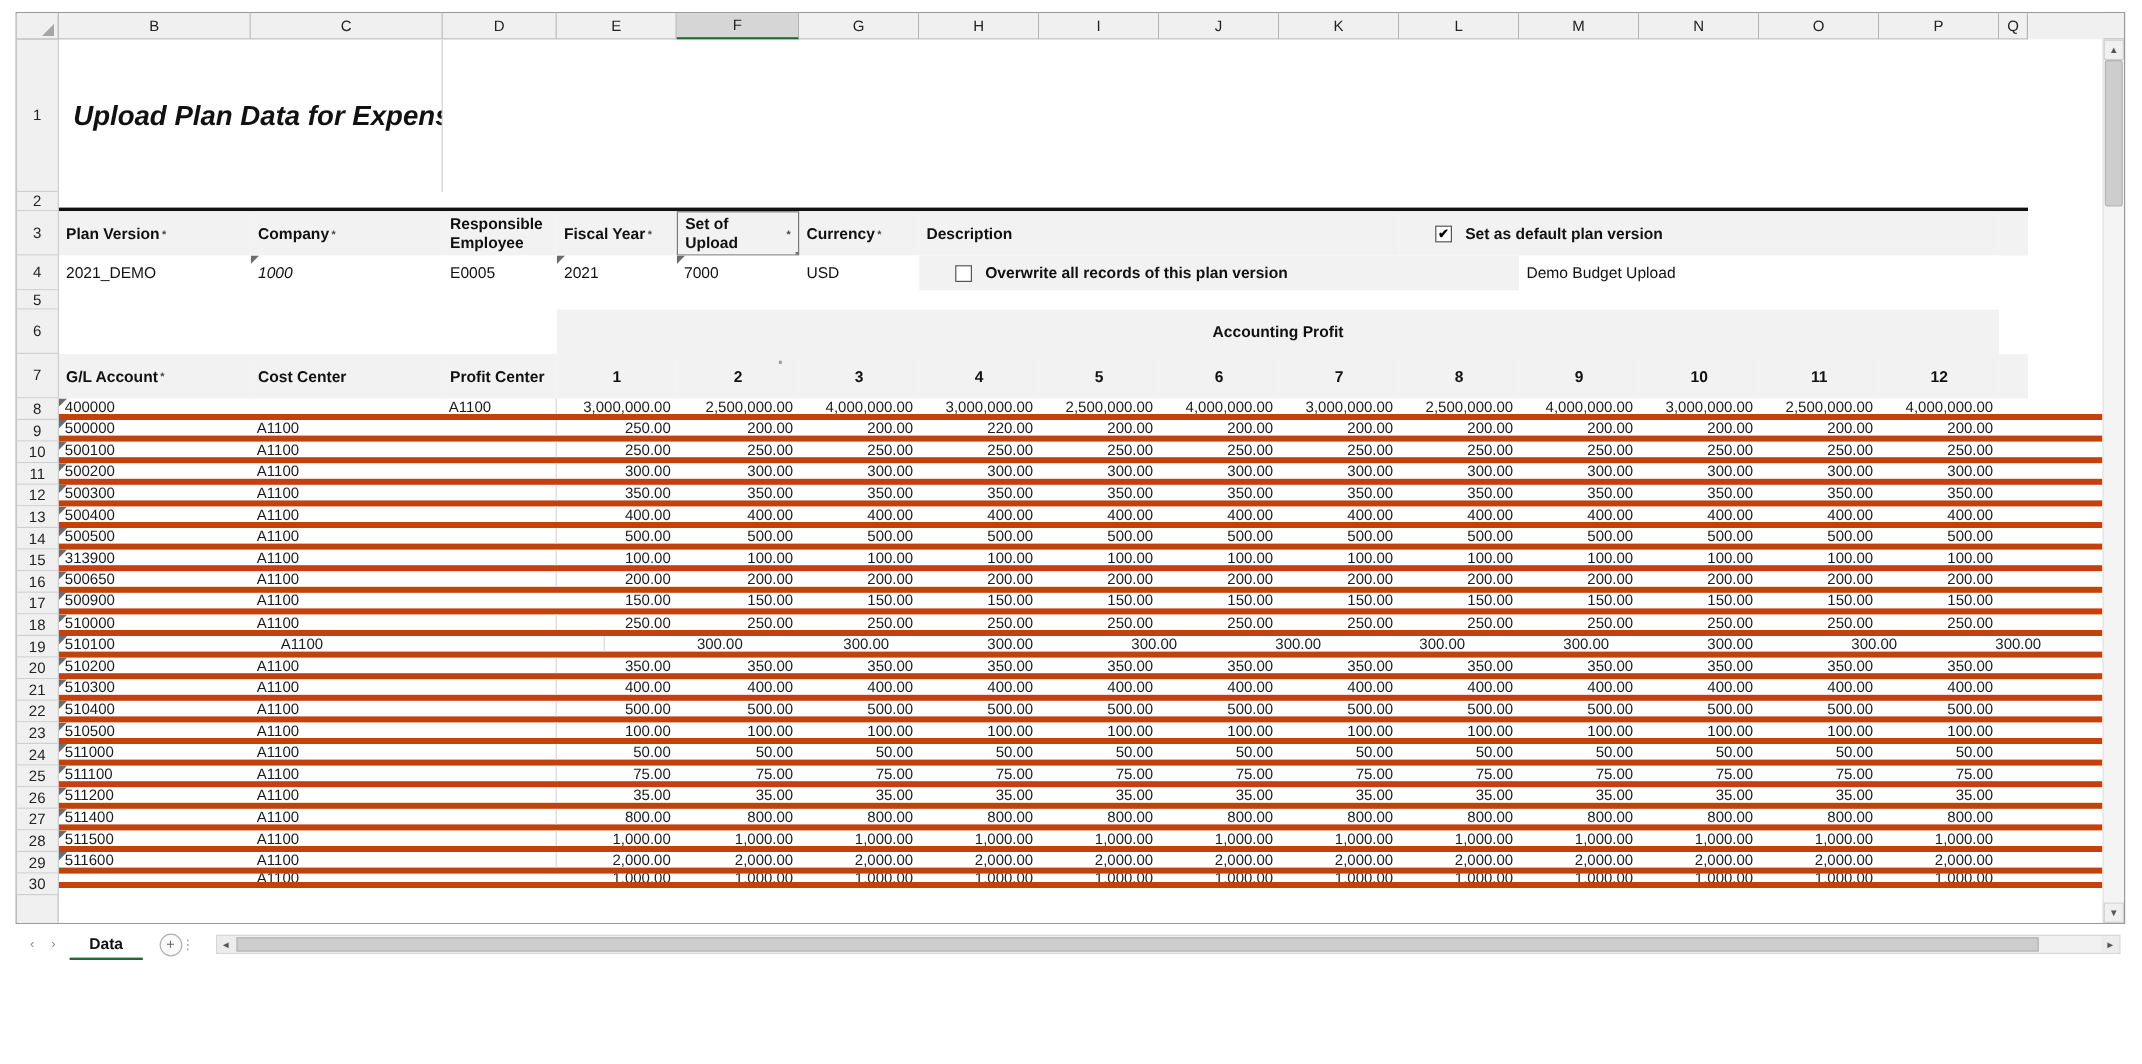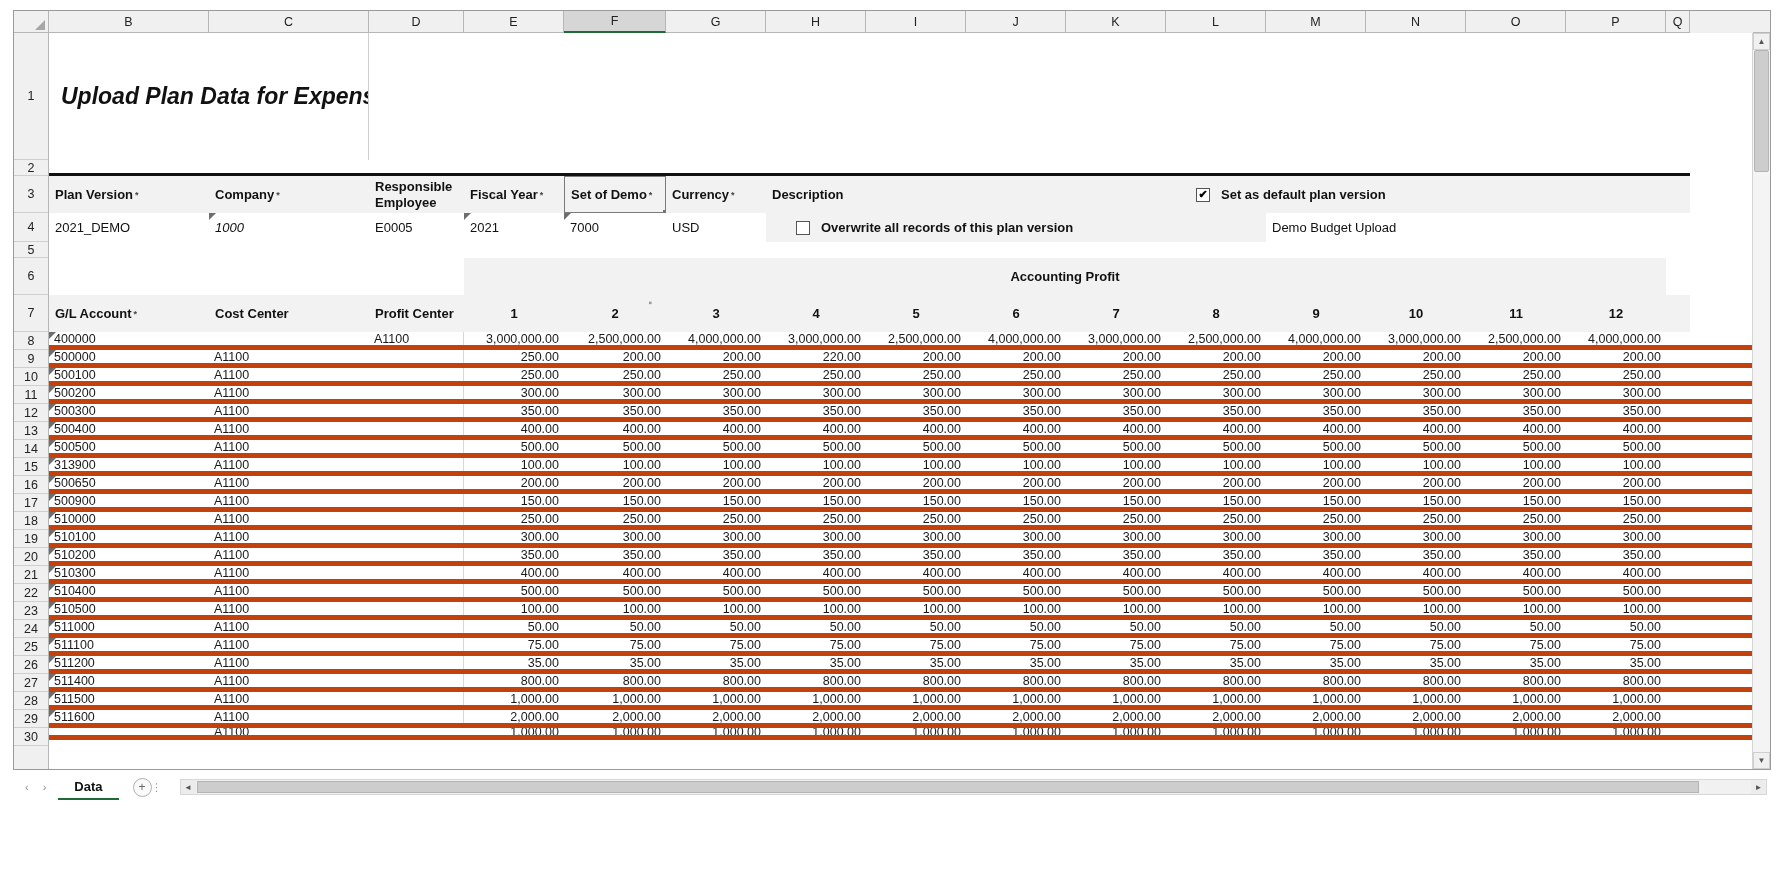--- a/index.html
+++ b/index.html
@@ -195,21 +195,21 @@
           <div class="cell hdrlbl" style="width: 160px; flex: 0 0 160px;">
             <span>Company</span>
             <span class="req">*</span>
           </div>
           <div class="cell hdrlbl" style="width: 95px; flex: 0 0 95px; white-space: normal; line-height: 16px;">Responsible Employee</div>
           <div class="cell hdrlbl" style="width: 100px; flex: 0 0 100px; white-space: normal; line-height: 16px;">
             <span>Fiscal Year</span>
             <span class="req">*</span>
           </div>
           <div class="cell hdrlbl selbox" style="width: 102px; flex: 0 0 102px; white-space: normal; line-height: 16px; justify-content: flex-start;">
-            <span>Set of Demo</span>
+            <span>Set of Upload</span>
             <span class="req">*</span>
           </div>
           <div class="cell hdrlbl" style="width: 100px; flex: 0 0 100px;">
             <span>Currency</span>
             <span class="req">*</span>
           </div>
           <div class="cell hdrlbl" style="width: 400px; flex: 0 0 400px;">
             <span>Description</span>
           </div>
           <div class="cell hdrlbl" style="width: 500px; flex: 0 0 500px; padding-left: 30px;">
@@ -421,21 +421,21 @@
           <div class="cell num" style="width: 100px; flex: 0 0 100px;">200.00</div>
           <div class="cell num" style="width: 100px; flex: 0 0 100px;">200.00</div>
           <div class="cell num" style="width: 100px; flex: 0 0 100px;">200.00</div>
           <div class="cell num" style="width: 100px; flex: 0 0 100px;">200.00</div>
           <div class="cell num" style="width: 100px; flex: 0 0 100px;">200.00</div>
           <div class="cell num" style="width: 100px; flex: 0 0 100px;">200.00</div>
           <div class="cell num" style="width: 100px; flex: 0 0 100px;">200.00</div>
           <div class="cell num" style="width: 100px; flex: 0 0 100px;">200.00</div>
           <div class="cell " style="width: 24px; flex: 0 0 24px;"></div>
         </div>
-        <div class="grow gridline-b" style="height: 18px;">
+        <div class="grow gridline-b" style="height: 18px; align-items: flex-end;">
           <div class="cell corner-mark" style="width: 160px; flex: 0 0 160px; position: relative;">500900</div>
           <div class="cell " style="width: 160px; flex: 0 0 160px;">A1100</div>
           <div class="cell " style="width: 95px; flex: 0 0 95px; border-right: 1px solid rgb(216, 216, 216);"></div>
           <div class="cell num" style="width: 100px; flex: 0 0 100px;">150.00</div>
           <div class="cell num" style="width: 102px; flex: 0 0 102px;">150.00</div>
           <div class="cell num" style="width: 100px; flex: 0 0 100px;">150.00</div>
           <div class="cell num" style="width: 100px; flex: 0 0 100px;">150.00</div>
           <div class="cell num" style="width: 100px; flex: 0 0 100px;">150.00</div>
           <div class="cell num" style="width: 100px; flex: 0 0 100px;">150.00</div>
           <div class="cell num" style="width: 100px; flex: 0 0 100px;">150.00</div>
@@ -457,21 +457,21 @@
           <div class="cell num" style="width: 100px; flex: 0 0 100px;">250.00</div>
           <div class="cell num" style="width: 100px; flex: 0 0 100px;">250.00</div>
           <div class="cell num" style="width: 100px; flex: 0 0 100px;">250.00</div>
           <div class="cell num" style="width: 100px; flex: 0 0 100px;">250.00</div>
           <div class="cell num" style="width: 100px; flex: 0 0 100px;">250.00</div>
           <div class="cell num" style="width: 100px; flex: 0 0 100px;">250.00</div>
           <div class="cell num" style="width: 100px; flex: 0 0 100px;">250.00</div>
           <div class="cell num" style="width: 100px; flex: 0 0 100px;">250.00</div>
           <div class="cell " style="width: 24px; flex: 0 0 24px;"></div>
         </div>
-        <div class="grow gridline-b" style="height: 18px;">
+        <div class="grow gridline-b" style="height: 18px; gap: 20px;">
           <div class="cell corner-mark" style="width: 160px; flex: 0 0 160px; position: relative;">510100</div>
           <div class="cell " style="width: 160px; flex: 0 0 160px;">A1100</div>
           <div class="cell " style="width: 95px; flex: 0 0 95px; border-right: 1px solid rgb(216, 216, 216);"></div>
           <div class="cell num" style="width: 100px; flex: 0 0 100px;">300.00</div>
           <div class="cell num" style="width: 102px; flex: 0 0 102px;">300.00</div>
           <div class="cell num" style="width: 100px; flex: 0 0 100px;">300.00</div>
           <div class="cell num" style="width: 100px; flex: 0 0 100px;">300.00</div>
           <div class="cell num" style="width: 100px; flex: 0 0 100px;">300.00</div>
           <div class="cell num" style="width: 100px; flex: 0 0 100px;">300.00</div>
           <div class="cell num" style="width: 100px; flex: 0 0 100px;">300.00</div>

